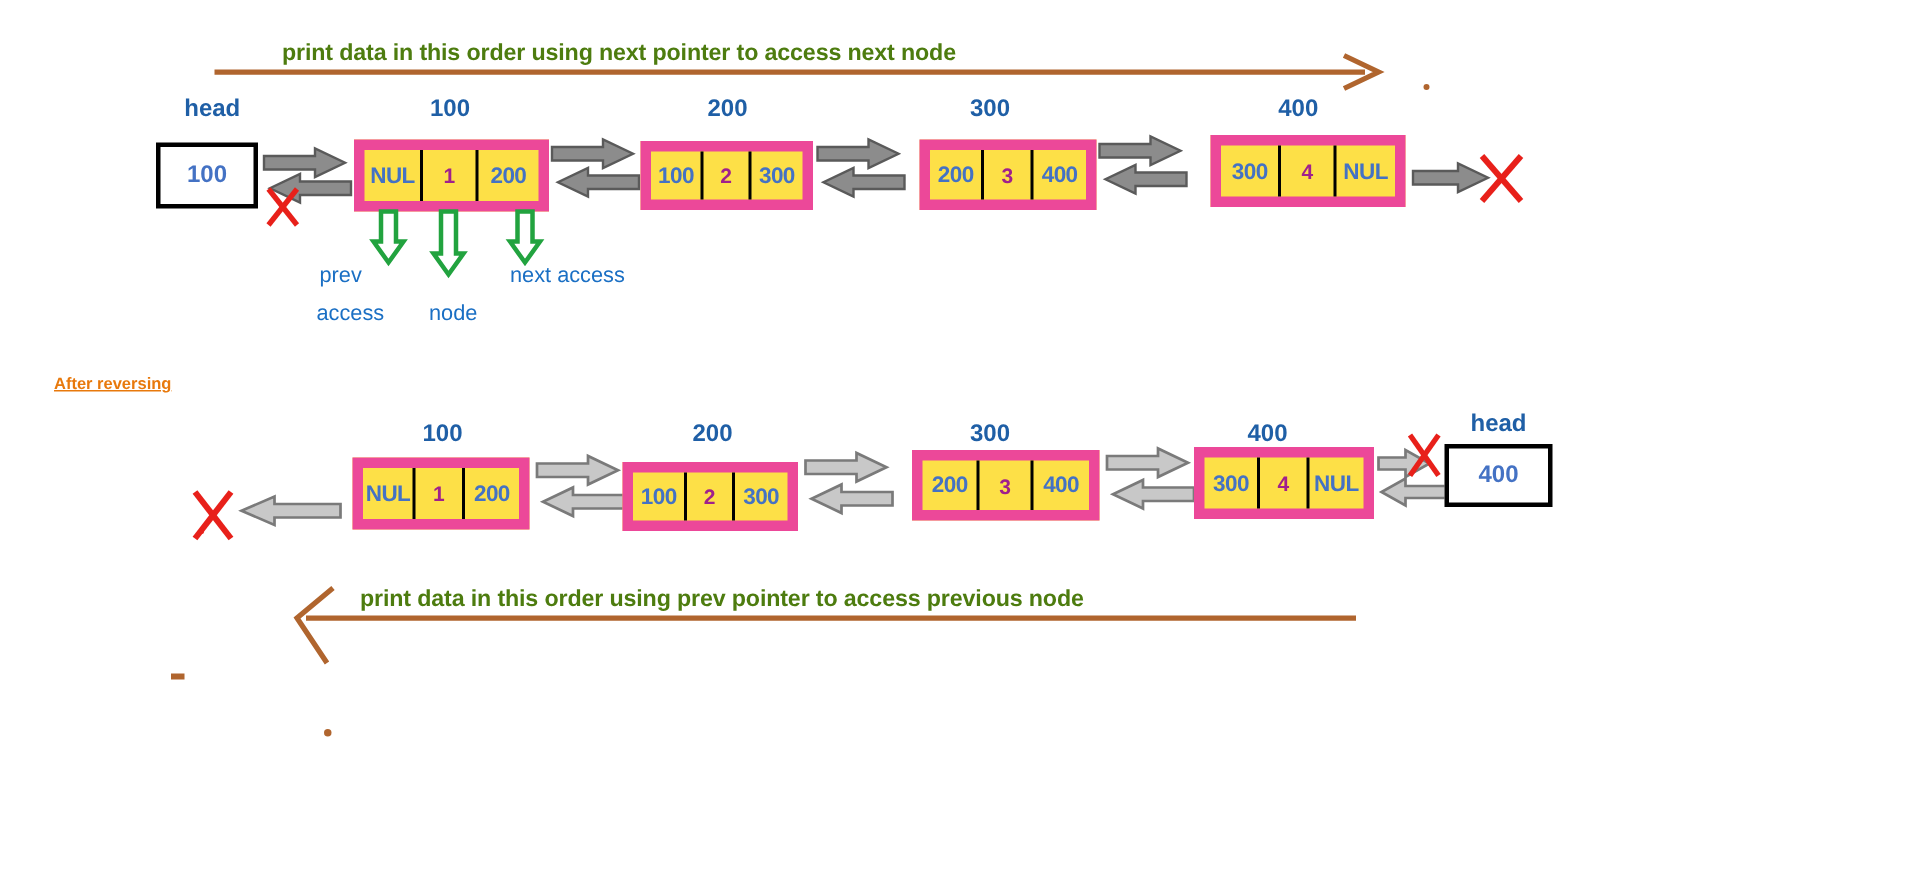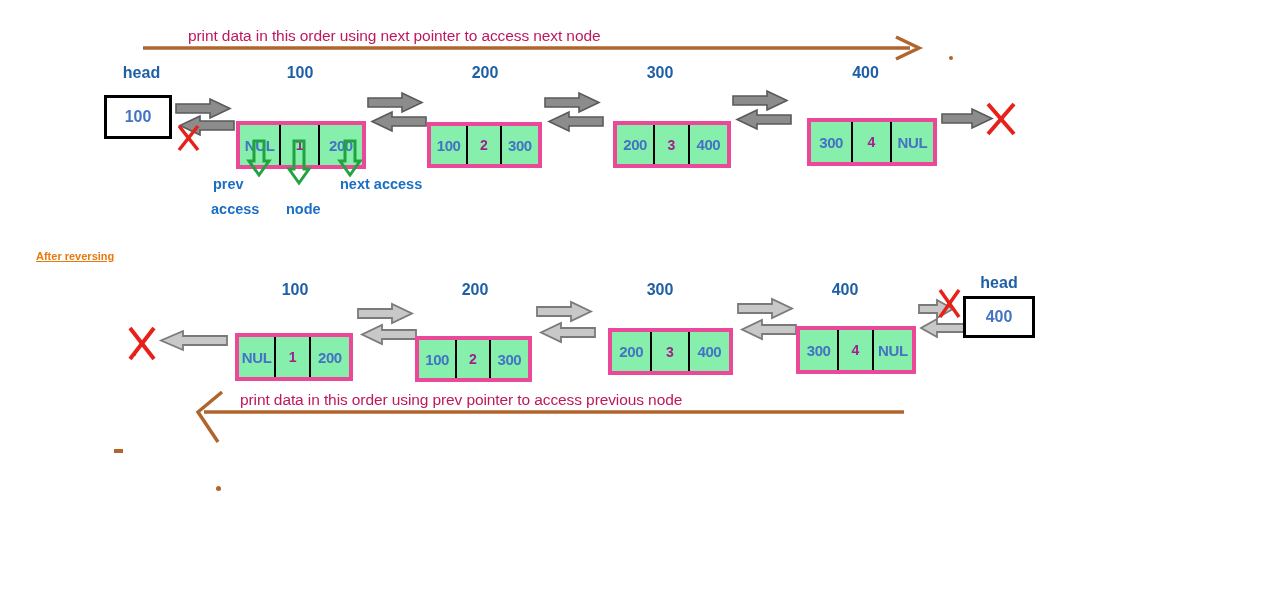--- a/index.html
+++ b/index.html
@@ -18,22 +18,22 @@
     position: absolute;
     left: 0; top: 0;
     width: 1280px;
     height: 596px;
   }
   .abs { position: absolute; }
 
   
   .flow-caption {
     font-size: 15.5px;
-    font-weight: normal;
-    color: #be185d;
+    font-weight: bold;
+    color: #4d7c0f;
     white-space: nowrap;
     letter-spacing: -0.1px;
   }
   .node-label {
     font-size: 16px;
     font-weight: bold;
     color: #1F5FA6;
     white-space: nowrap;
     text-align: center;
   }
@@ -58,21 +58,21 @@
     white-space: nowrap;
   }
   .headbox-text {
     font-size: 16px;
     font-weight: bold;
     color: #4472C4;
     white-space: nowrap;
   }
   .annot-text {
     font-size: 14.5px;
-    font-weight: bold;
+    font-weight: normal;
     color: #1A6FC4;
     white-space: nowrap;
   }
   .section-title {
     font-size: 11px;
     font-weight: bold;
     color: #E8790C;
     text-decoration: underline;
     white-space: nowrap;
   }
@@ -81,24 +81,23 @@
   .headbox {
     border: 3px solid #000000;
     background: #ffffff;
     box-sizing: border-box;
     display: flex;
     align-items: center;
     justify-content: center;
   }
   .node {
     box-sizing: border-box;
-    border: 4px solid #ec4899;
-    background: #86efac;
+    border: 7px solid #ec4899;
+    background: #fde047;
     display: flex;
-    margin-top: 28px;
   }
   .cell {
     box-sizing: border-box;
     display: flex;
     align-items: center;
     justify-content: center;
     overflow: hidden;
   }
   .cell.sep-r { border-right: 2px solid #000; }
 

